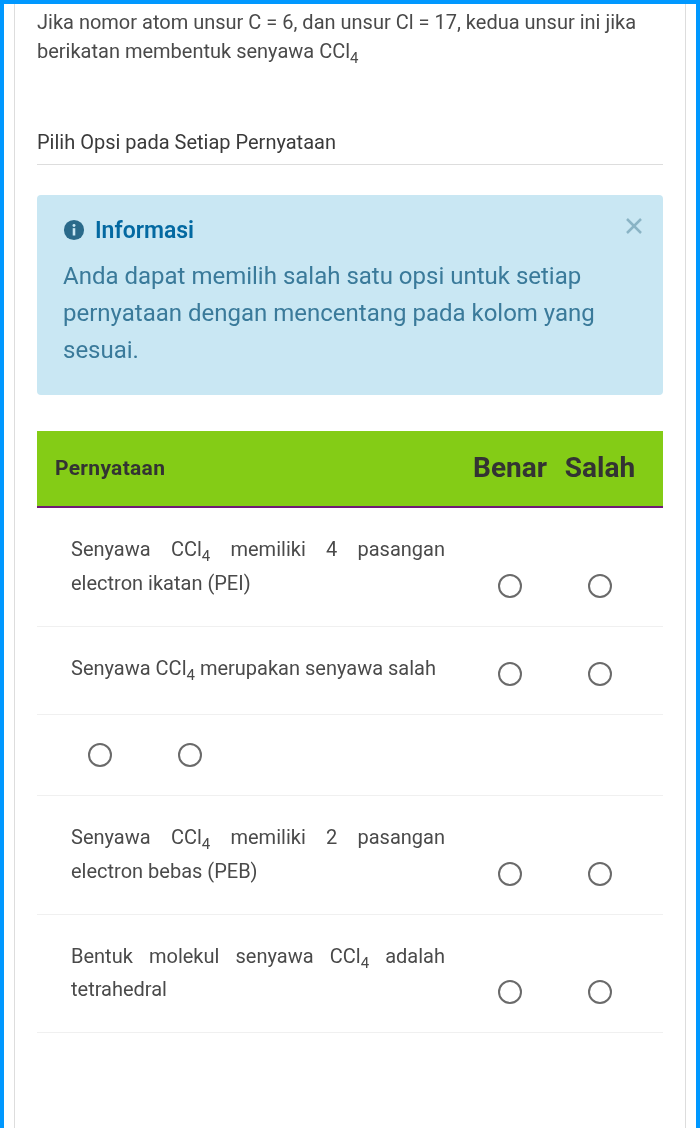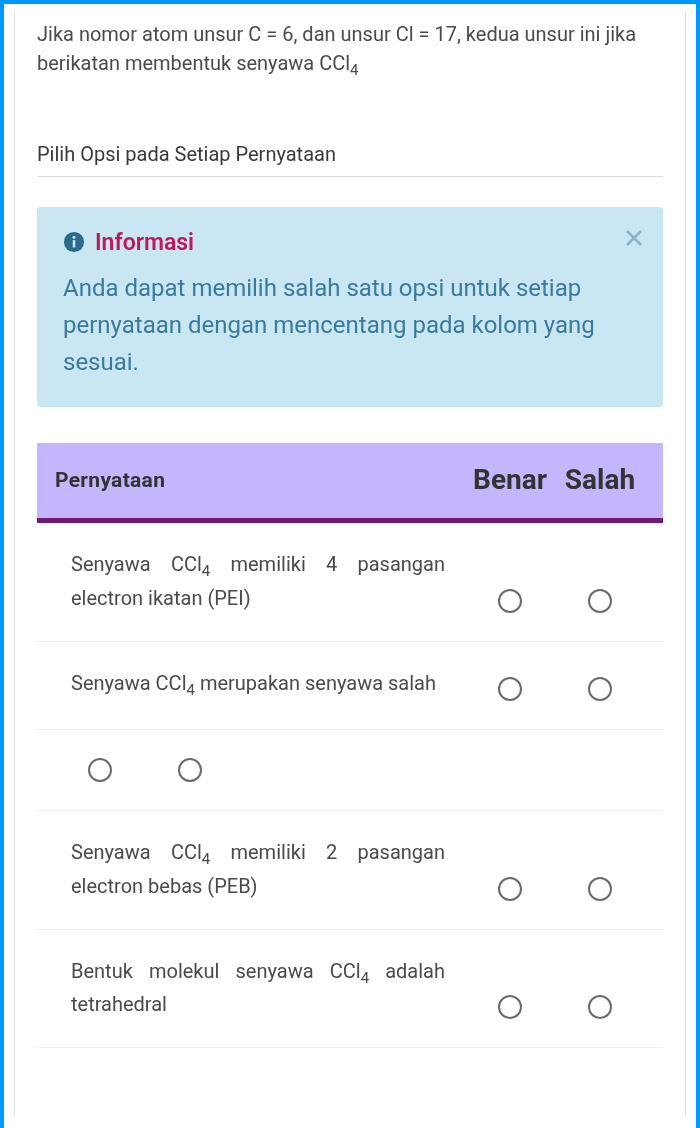--- a/index.html
+++ b/index.html
@@ -16,21 +16,21 @@
       top: 0;
       left: 0;
       right: 0;
       height: 4px;
       background: #0098ff;
     }
     .outer-frame {
       border-left: 4px solid #0098ff;
       border-right: 4px solid #0098ff;
       height: 1128px;
-      padding: 12px 10px;
+      padding: 0 10px;
     }
     .inner-frame {
       border-left: 1px solid #ddd;
       border-right: 1px solid #ddd;
       height: 100%;
       padding: 0 22px;
       padding-top: 8px;
     }
     .question-text {
       font-size: 20px;
@@ -60,21 +60,21 @@
     }
     .info-icon {
       width: 22px;
       height: 22px;
       margin-right: 10px;
       fill: #2a6a8a;
     }
     .info-title {
       font-size: 23px;
       font-weight: 600;
-      color: #be185d;
+      color: #0369a1;
     }
     .info-body {
       font-size: 24px;
       color: #3a7a9a;
       line-height: 1.55;
     }
     .close-icon {
       position: absolute;
       top: 22px;
       right: 20px;
@@ -84,22 +84,22 @@
       stroke: #8ab4c5;
       stroke-width: 2.5;
     }
     .table {
       width: 100%;
     }
     .table-header {
       display: flex;
       align-items: center;
       padding: 20px 18px 22px 18px;
-      border-bottom: 5px solid #701a75;
-      background: #c4b5fd;
+      border-bottom: 2px solid #701a75;
+      background: #84cc16;
       justify-content: center;
     }
     .th-statement {
       flex: 1;
       font-size: 21px;
       font-weight: 700;
       color: #333;
       letter-spacing: 0.3px;
     }
     .th-col {

